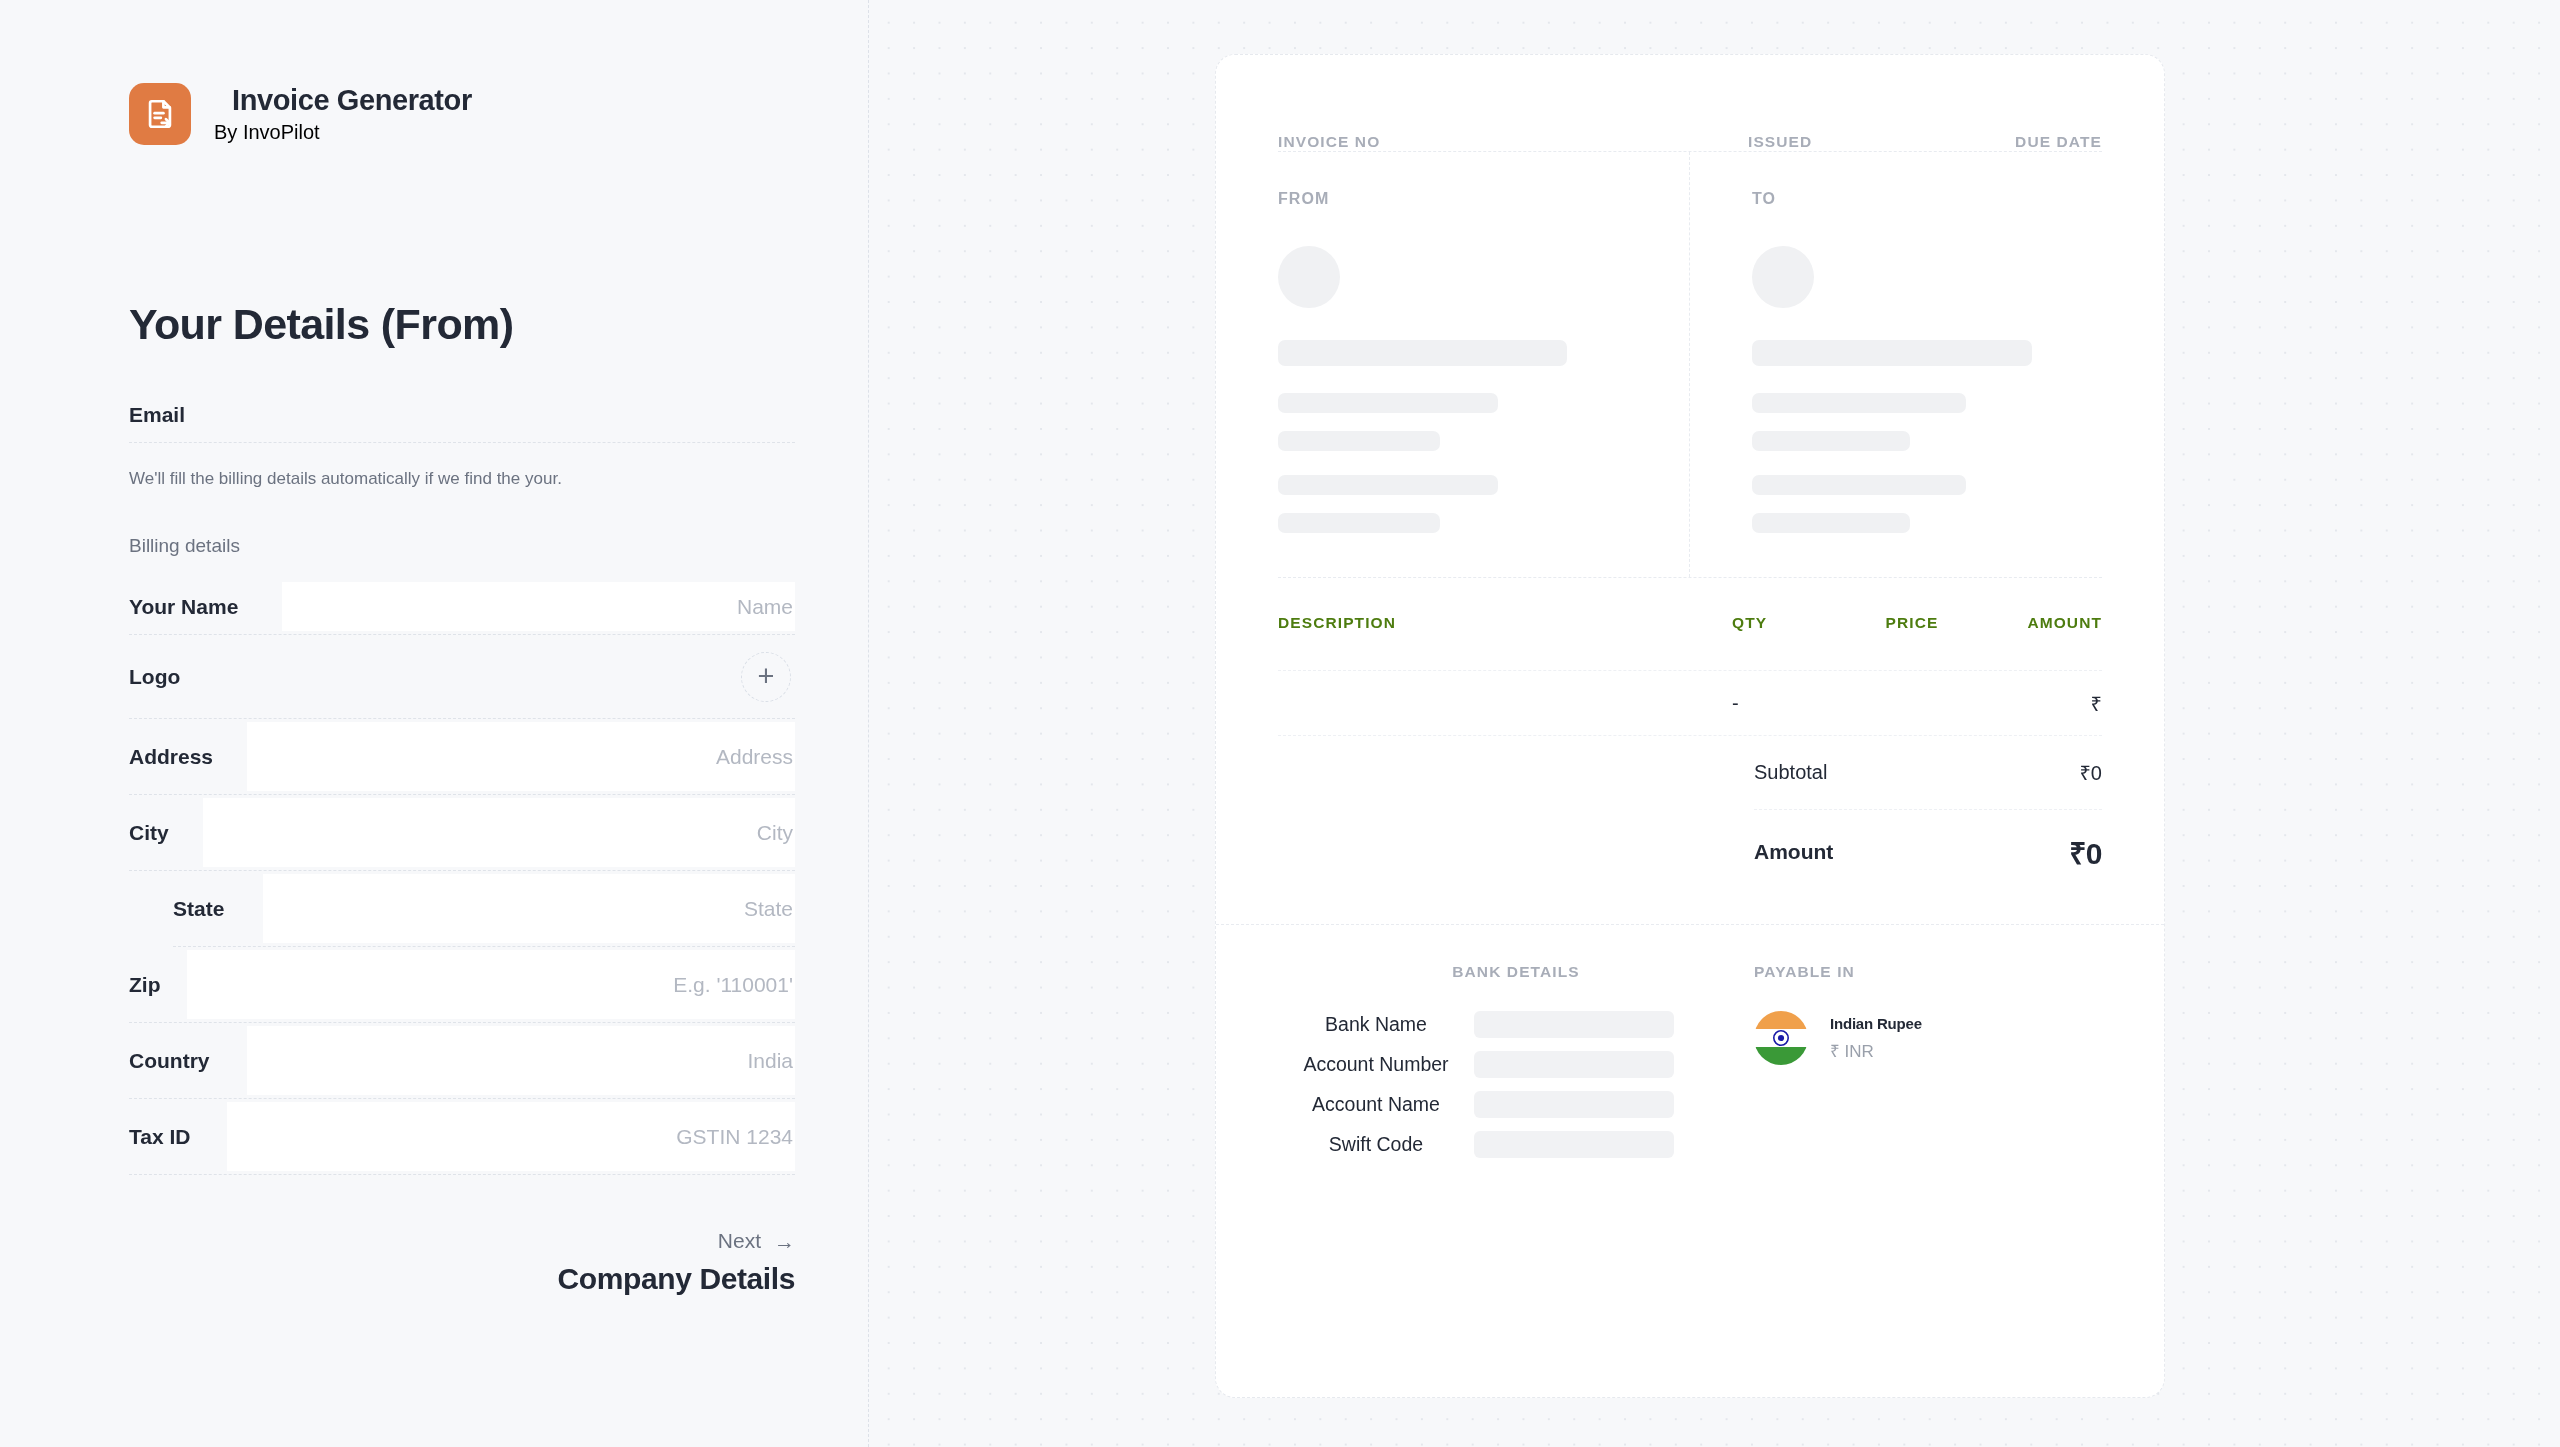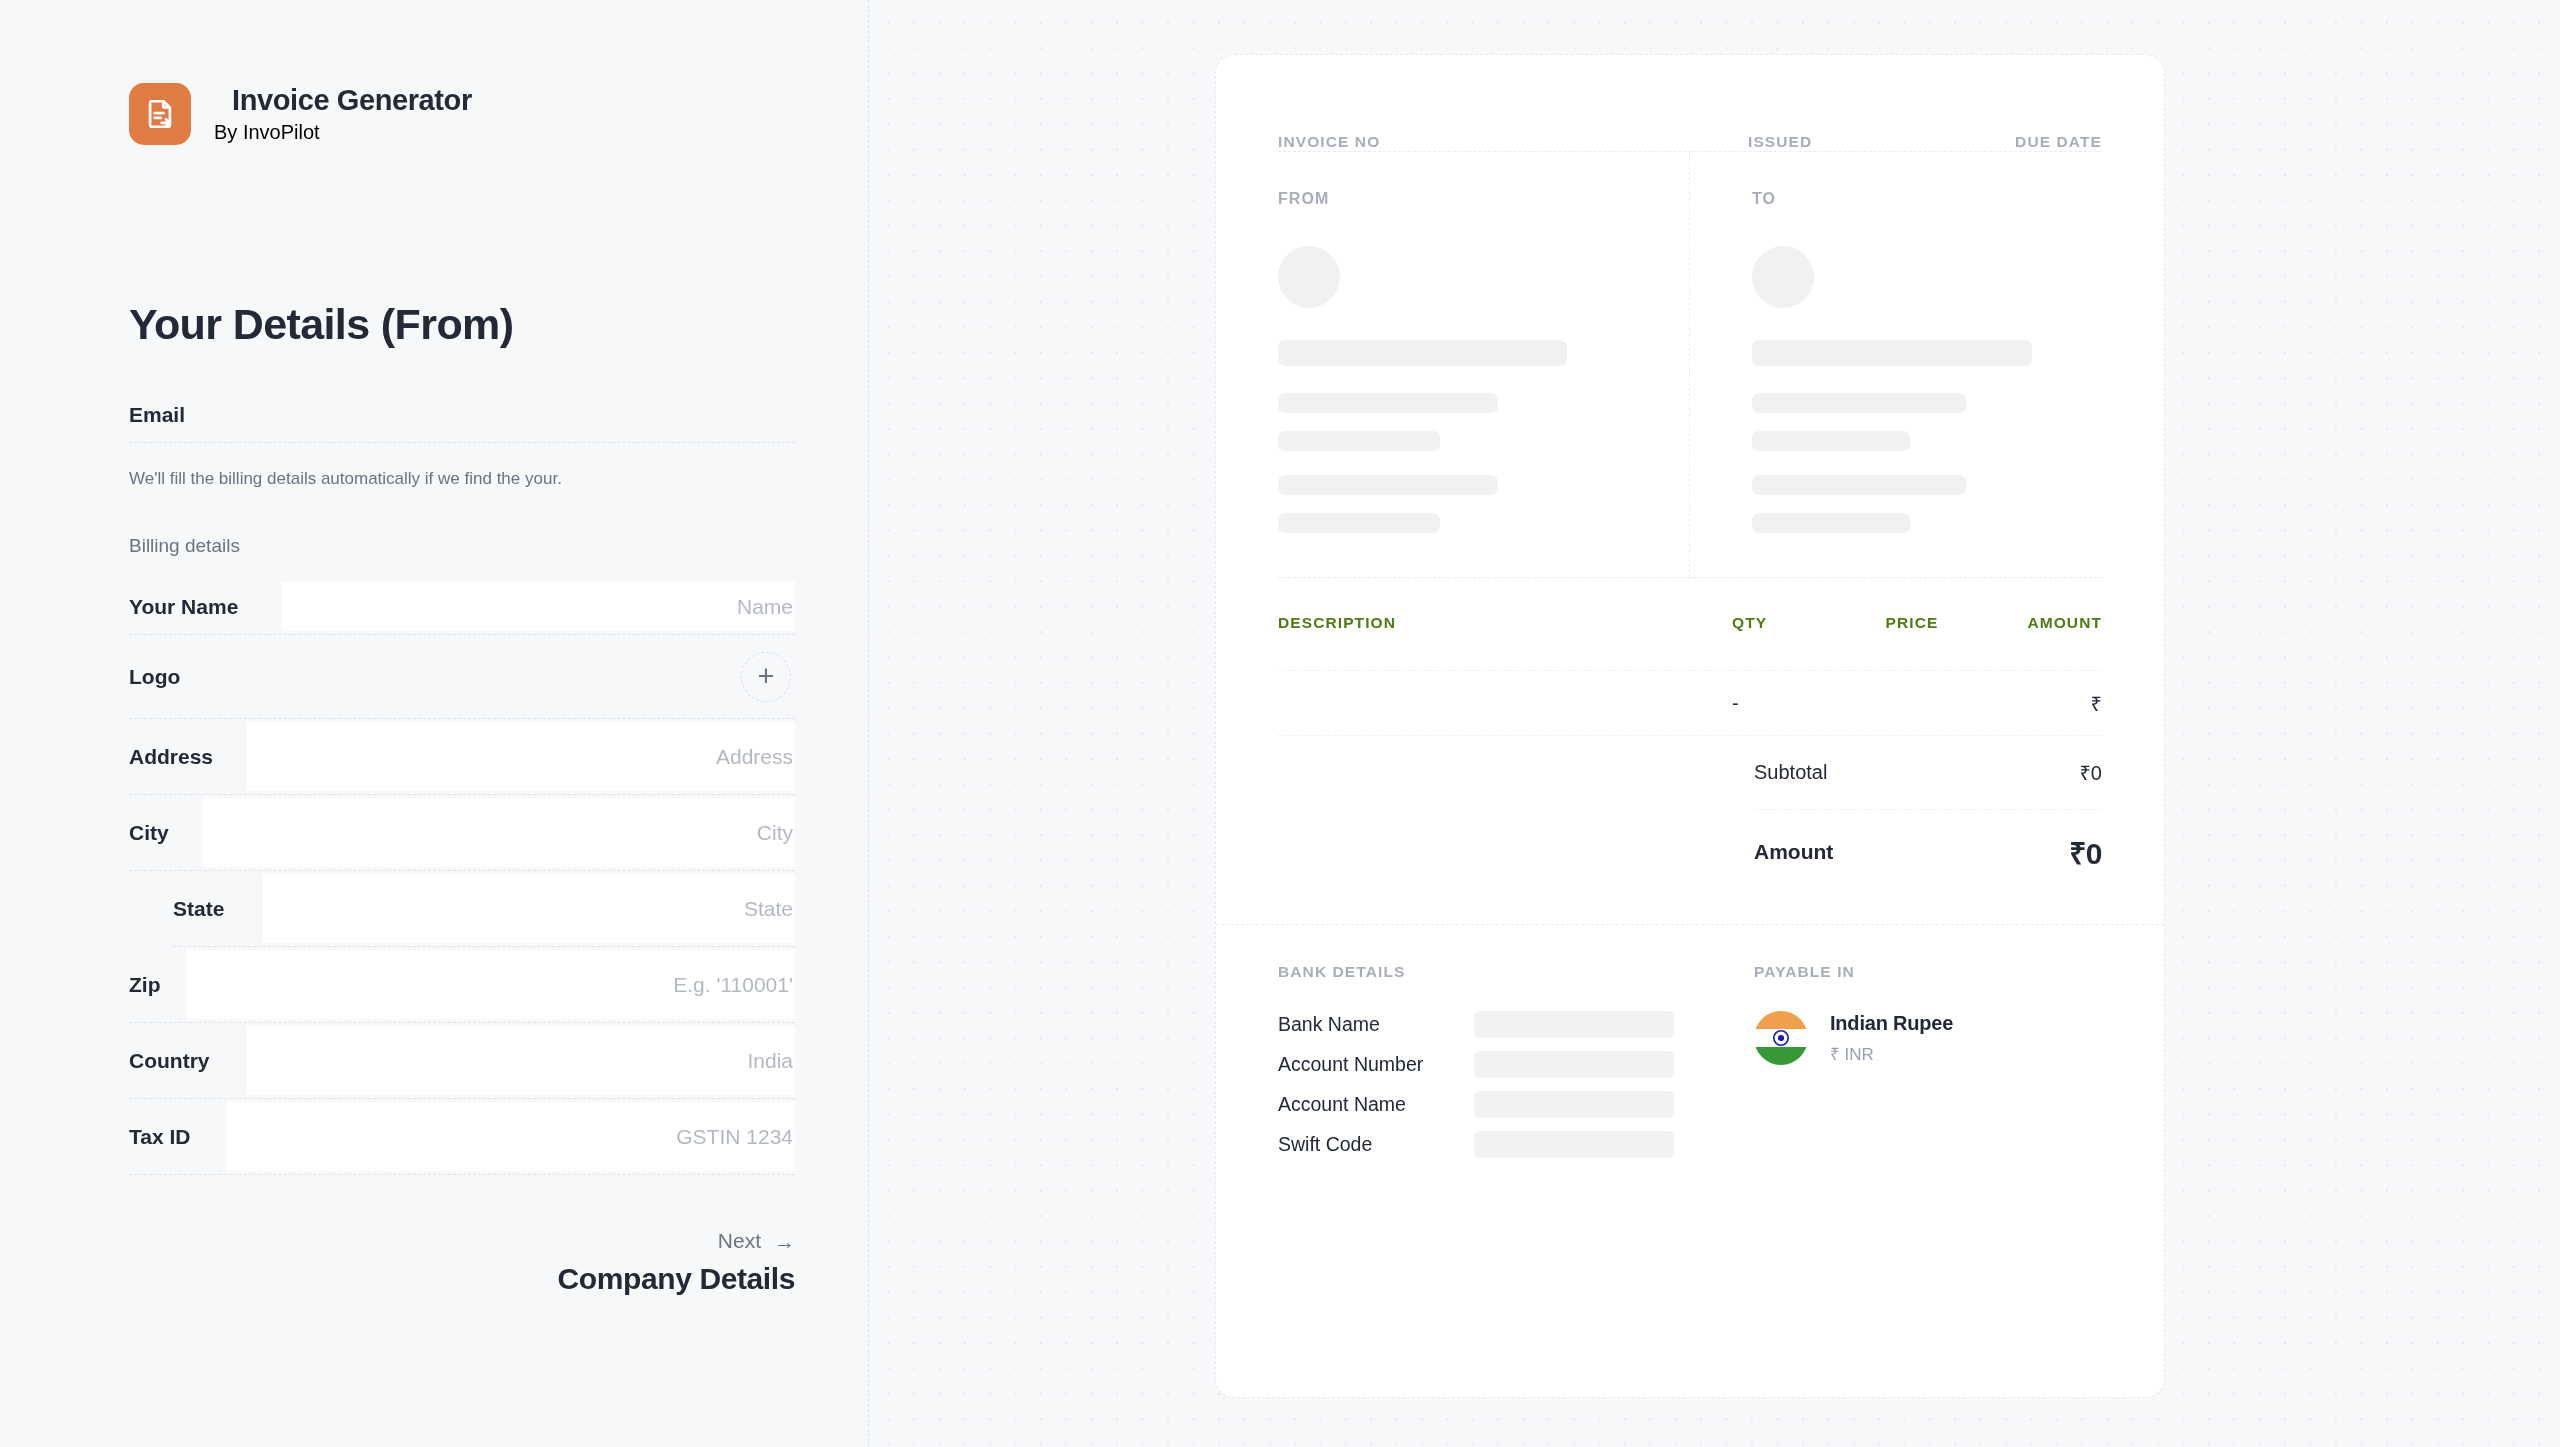--- a/index.html
+++ b/index.html
@@ -298,21 +298,21 @@
   .total-line.grand { height: 84px; }
   .grand-label { font-size: 21px; font-weight: 600; }
   .grand-value { font-size: 30px; font-weight: 700; letter-spacing: -0.5px; }
 
   .inv-bank {
     display: flex;
     border-top: 1.5px dashed #e8ebf0;
     padding: 38px 62px 0 62px;
     margin-top: 30px;
   }
-  .bank-left { flex: 0 0 476px; }
+  .bank-left { flex: 0 0 476px; text-align: center; }
   .bank-right { flex: 1 1 auto; }
 
   .bank-label {
     font-size: 15.5px;
     letter-spacing: 1.1px;
     color: #a8adb8;
     font-weight: 600;
     margin-bottom: 30px;
   }
 
@@ -339,21 +339,21 @@
     gap: 22px;
   }
   .flag {
     width: 54px;
     height: 54px;
     border-radius: 50%;
     overflow: hidden;
     flex: 0 0 54px;
   }
   .cur-text { display: flex; flex-direction: column; gap: 7px; }
-  .cur-name { font-size: 20px; font-weight: 700; color: #232936; letter-spacing: -0.2px; }
+  .cur-name { font-size: 15px; font-weight: 700; color: #232936; letter-spacing: -0.2px; }
   .cur-code { font-size: 17px; color: #9aa0ab; }
 </style>
 </head>
 <body>
 
 <div class="app">
 
   <div class="left-panel">
 
     <div class="brand">

